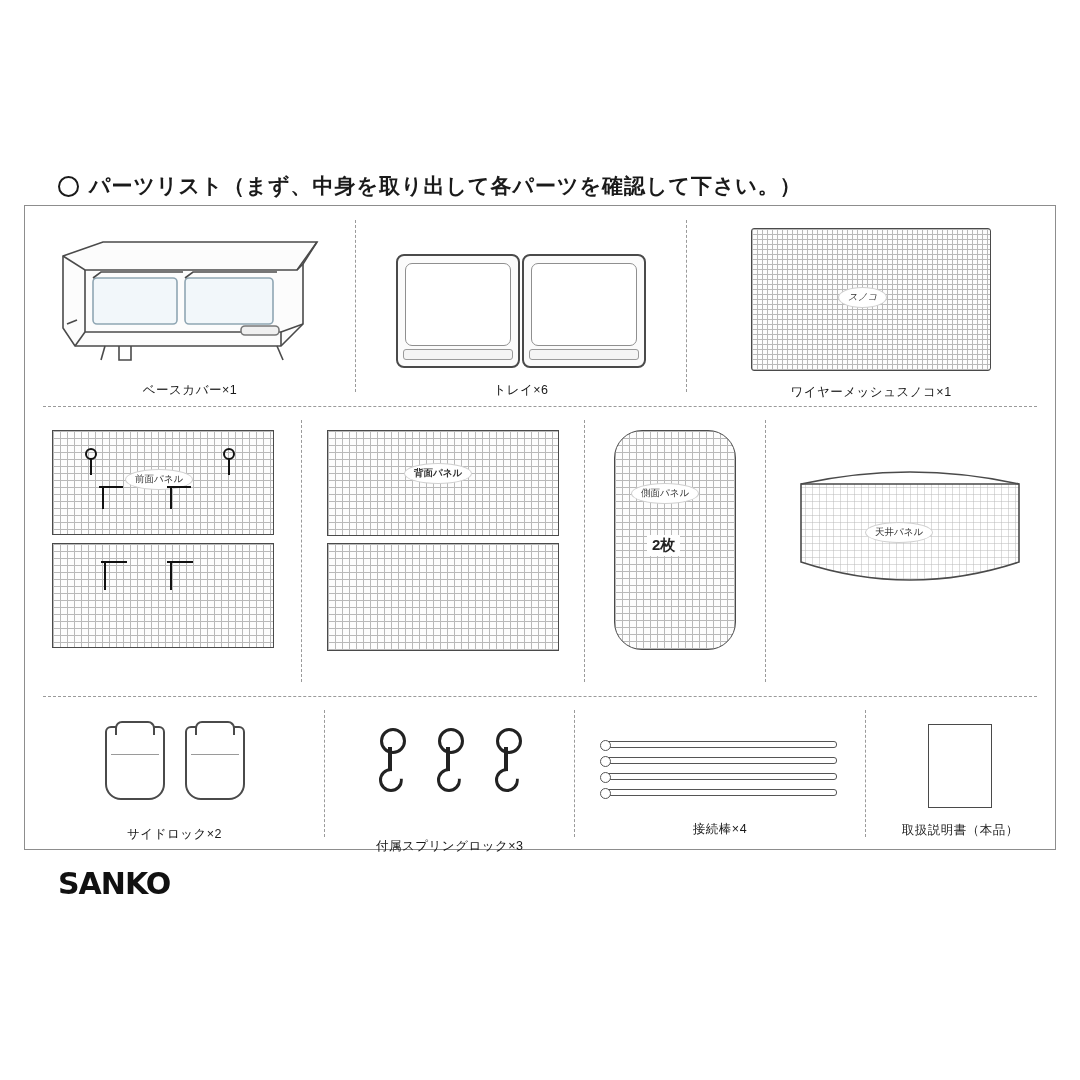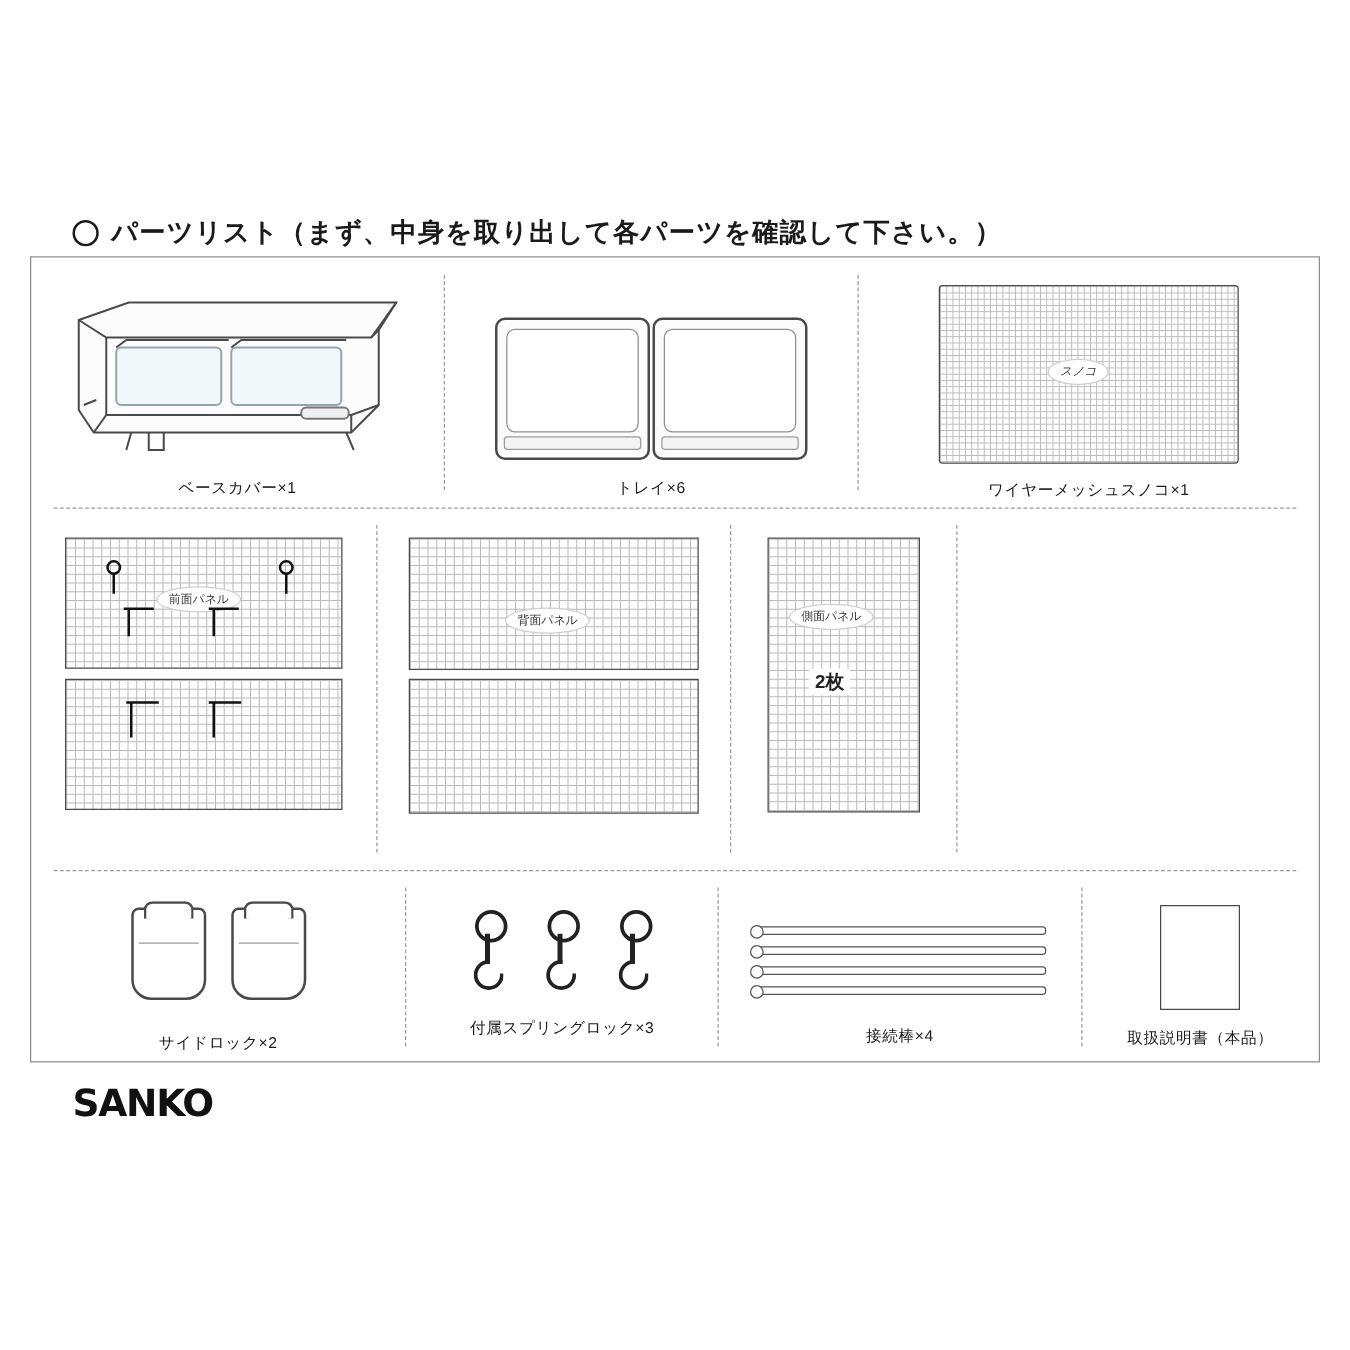--- a/index.html
+++ b/index.html
@@ -265,62 +265,76 @@
         </div>
       </div>
 
       <div class="cell" style="width:1px;">
           <span class="vsep" style="left:0;"></span>
         </div>
 
       <div class="cell" style="width:282px;height:290px;padding-top:24px;">
         <div class="art" style="position:relative;">
           <div class="mesh" style="width:232px;height:106px;position:relative;">
-            <div class="label-oval" style="left:76px;top:55px;">背面パネル</div>
+            <div class="label-oval" style="left:76px;top:32px;font-weight:bold;">背面パネル</div>
           </div>
           <div class="mesh" style="width:232px;height:108px;margin-top:7px;"></div>
         </div>
       </div>
 
       <div class="cell" style="width:1px;">
           <span class="vsep" style="left:0;"></span>
         </div>
 
       <div class="cell" style="width:180px;height:290px;padding-top:24px;">
         <div class="art" style="position:relative;">
-          <div class="mesh" style="width:122px;height:220px;position:relative;">
+          <div class="mesh" style="width:122px;height:220px;position:relative;border-radius:28px;">
             <div class="label-oval" style="left:16px;top:52px;">側面パネル</div>
             <div class="count-badge" style="left:32px;top:104px;">2枚</div>
           </div>
         </div>
       </div>
 
       <div class="cell" style="width:1px;">
           <span class="vsep" style="left:0;"></span>
         </div>
 
+      <div class="cell" style="width:288px;height:290px;padding-top:60px;">
+        <div class="art" style="position:relative;">
+          <svg width="238" height="140" viewBox="0 0 238 140">
+            <defs>
+              <pattern id="grid" width="7" height="7" patternUnits="userSpaceOnUse">
+                <path d="M7 0 L0 0 0 7" fill="none" stroke="#b9b9b9" stroke-width="1"></path>
+              </pattern>
+            </defs>
+            <path d="M10 18 L228 18 L228 96 Q119 132 10 96 Z" fill="url(#grid)" stroke="#4a4a4a" stroke-width="1.6"></path>
+            <path d="M10 18 Q119 -6 228 18" fill="none" stroke="#4a4a4a" stroke-width="1.6"></path>
+          </svg>
+          <div class="label-oval" style="left:74px;top:56px;">天井パネル</div>
+        </div>
+      </div>
     </div>
 
     <div class="rowsep" style="top:490px;"></div>
 
     <div class="row row3">
 
       <div class="cell" style="width:300px;height:155px;padding-top:30px;">
         <div class="art" style="display:flex;gap:20px;">
           <div class="sidelock"></div>
           <div class="sidelock"></div>
         </div>
         <div class="caption" style="margin-top:26px;">サイドロック×2</div>
       </div>
 
       <div class="cell" style="width:1px;">
           <span class="vsep" style="left:0;"></span>
         </div>
 
-      <div class="cell" style="width:250px;height:155px;padding-top:32px;">
+      <div class="cell" style="width:250px;height:155px;padding-top:32px;gap:24px;">
         <div class="art" style="display:flex;gap:24px;">
           <div class="springlock">
             <span class="ring"></span>
               <span class="stem"></span>
               <span class="hook"></span>
           </div>
           <div class="springlock">
             <span class="ring"></span>
               <span class="stem"></span>
               <span class="hook"></span>

